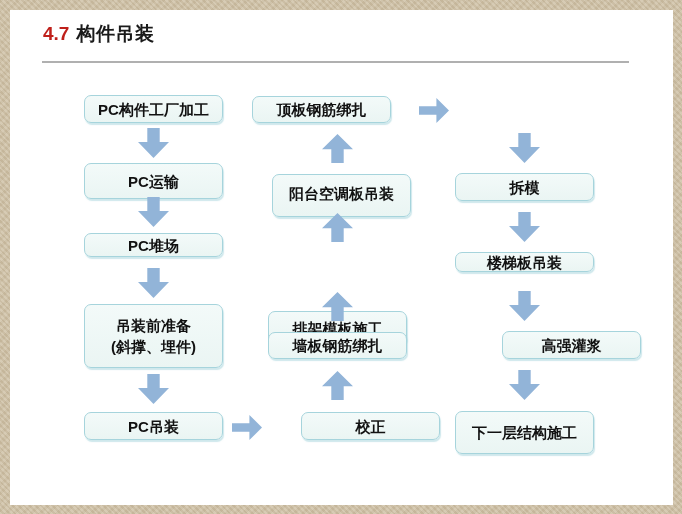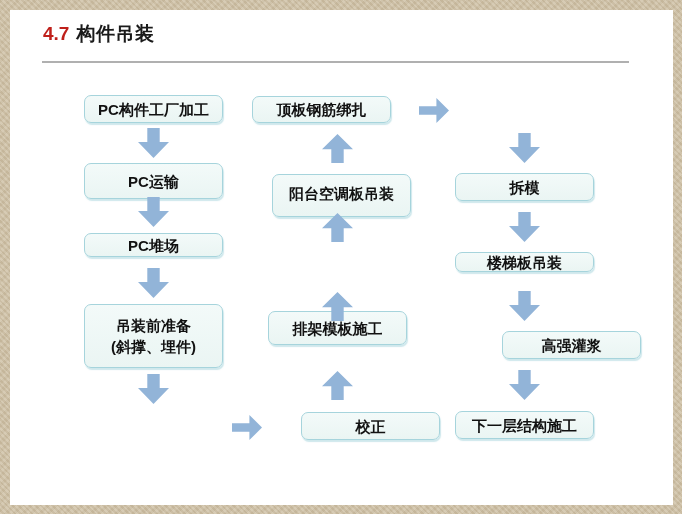--- a/index.html
+++ b/index.html
@@ -108,51 +108,57 @@
   <div class="arrow down" style="left:138px; top:197px;"></div>
   <div class="box" style="left:84px; top:233px; height:24px;">
     <span>PC堆场</span>
   </div>
   <div class="arrow down" style="left:138px; top:268px;"></div>
   <div class="box tall" style="left:84px; top:304px; height:64px;">
     <span>吊装前准备</span>
     <span>(斜撑、埋件)</span>
   </div>
   <div class="arrow down" style="left:138px; top:374px;"></div>
+  <div class="box" style="left:84px; top:412px; height:28px;">
+    <span>PC吊装</span>
+  </div>
 
   <div class="arrow right" style="left:232px; top:415px;"></div>
 
   <div class="box" style="left:252px; top:96px; height:27px;">
     <span>顶板钢筋绑扎</span>
   </div>
   <div class="arrow up" style="left:322px; top:134px;"></div>
   <div class="box" style="left:272px; top:174px; height:43px;font-family:Liberation Mono, monospace;">
     <span>阳台空调板吊装</span>
   </div>
   <div class="arrow up" style="left:322px; top:213px;"></div>
   <div class="box" style="left:268px; top:264px; height:34px;margin-top:47px;">
     <span>排架模板施工</span>
   </div>
   <div class="arrow up" style="left:322px; top:292px;"></div>
+  <div class="box" style="left:268px; top:332px; height:27px;">
+    <span>墙板钢筋绑扎</span>
+  </div>
   <div class="arrow up" style="left:322px; top:371px;"></div>
   <div class="box" style="left:268px; top:412px; height:28px;margin-left:33px;">
     <span>校正</span>
   </div>
 
   <div class="arrow right" style="left:419px; top:98px;"></div>
 
   <div class="arrow down" style="left:509px; top:133px;"></div>
   <div class="box" style="left:455px; top:173px; height:28px;">
     <span>拆模</span>
   </div>
   <div class="arrow down" style="left:509px; top:212px;"></div>
   <div class="box" style="left:455px; top:252px; height:20px;">
     <span>楼梯板吊装</span>
   </div>
   <div class="arrow down" style="left:509px; top:291px;"></div>
   <div class="box" style="left:455px; top:331px; height:28px;margin-left:47px;">
     <span>高强灌浆</span>
   </div>
   <div class="arrow down" style="left:509px; top:370px;"></div>
-  <div class="box" style="left:455px; top:411px; height:28px;">
+  <div class="box" style="left:455px; top:411px; height:43px;">
     <span>下一层结构施工</span>
   </div>
 </div>
 
 </body></html>

